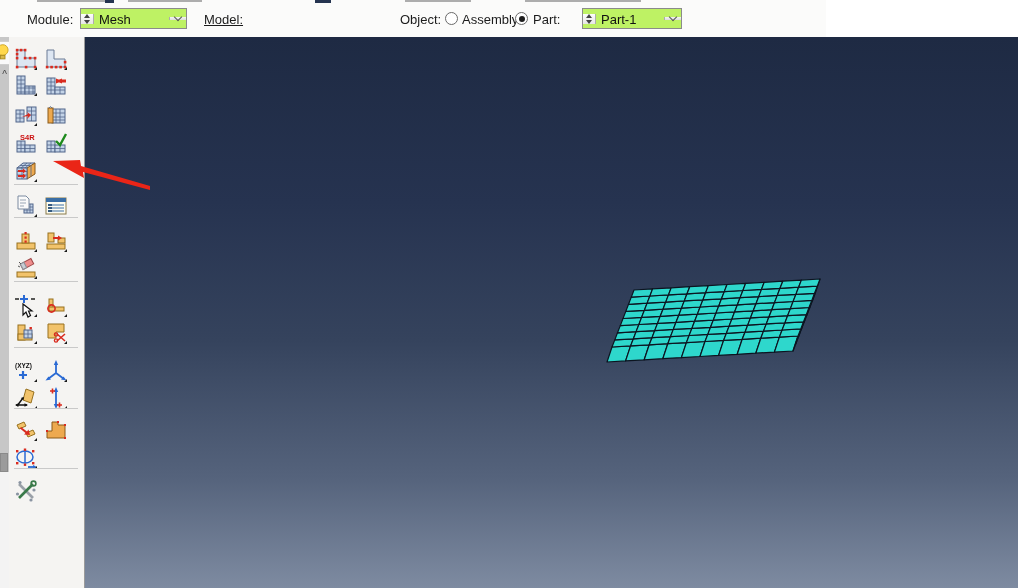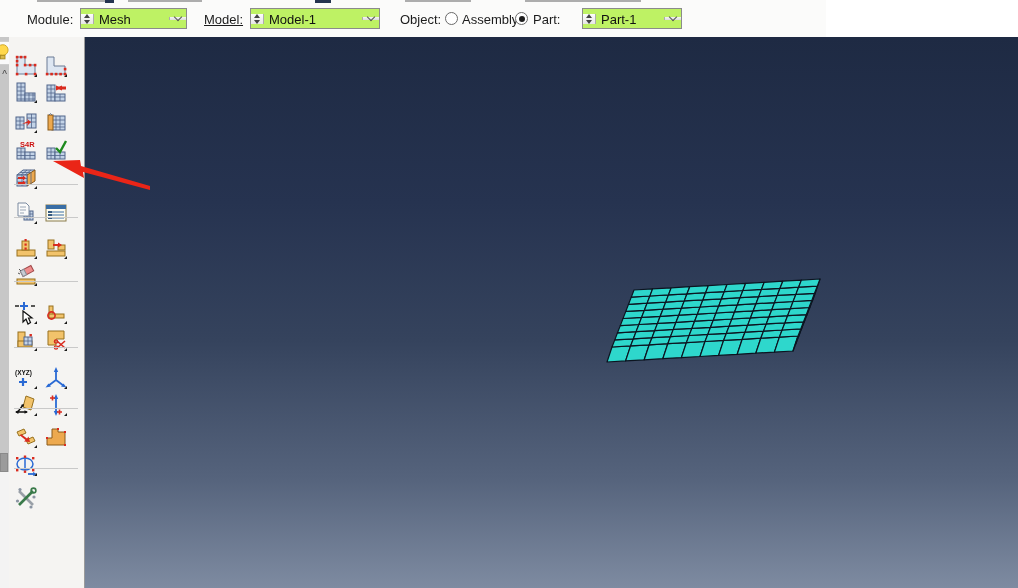--- a/index.html
+++ b/index.html
@@ -33,21 +33,21 @@
   #leftrail { position:absolute; left:0; top:37px; width:9px; height:551px; background:#f3f3f3; z-index:5; overflow:hidden; }
   #leftrail .railtop { position:absolute; left:0; top:0; width:9px; height:435px; background:#c7c7c7; }
   #railthumb { position:absolute; left:0; top:416px; width:8px; height:19px; background:#9b9b9b; border:1px solid #8a8a8a; }
   #bulbbtn { position:absolute; left:-8px; top:4px; width:18px; height:24px; background:#fafafa; border:1px solid #cfcfcf; }
   #railchevron { position:absolute; left:0; top:32px; width:9px; text-align:center; font-size:10px; color:#444; }
 
   
   #toolbox { position:absolute; left:9px; top:37px; width:76px; height:551px;
     background:#f5f4f2; border-right:1px solid #9b9b9b; z-index:5; }
   .tbrow { position:absolute; left:0; width:76px; height:26px; }
-  .tbtn { position:absolute; top:12px; width:26px; height:26px; background:transparent; border:none; padding:1px; }
+  .tbtn { position:absolute; top:5px; width:26px; height:26px; background:transparent; border:none; padding:1px; }
   .tbtn.c1 { left:4px; } .tbtn.c2 { left:34px; }
   .tbtn svg { display:block; width:24px; height:24px; }
   .tbdiv { position:absolute; left:5px; width:64px; height:1px; background:#c9c9c9; }
   .fb { fill:#c3d3e7; stroke:#51648a; stroke-width:1; }
   .fb2 { fill:#dde6f2; stroke:#6b7b95; stroke-width:1; }
   .fy { fill:#f2c36b; stroke:#97711f; stroke-width:1; }
   .fo { fill:#eda94f; stroke:#8a5a1a; stroke-width:1; }
   .gl { stroke:#51648a; stroke-width:0.8; fill:none; }
   .rd { fill:#d92b1f; }
   .rs { stroke:#d92b1f; fill:none; }
@@ -80,30 +80,20 @@
           <i class="up"></i>
           <i class="dn"></i>
         </div>
       <div class="val">Mesh</div>
       <div class="drop">
           <i class="chev"></i>
         </div>
     </div>
 
     <span class="cb-label" style="left:204px;text-decoration:underline;">Model:</span>
-    <div class="combo" style="left:250px;width:130px;">
-      <div class="spin">
-          <i class="up"></i>
-          <i class="dn"></i>
-        </div>
-      <div class="val">Model-1</div>
-      <div class="drop">
-          <i class="chev"></i>
-        </div>
-    </div>
 
     <span class="cb-label" style="left:400px;">Object:</span>
     <span class="radio" style="left:445px;"></span>
     <span class="cb-label" style="left:462px;">Assembly</span>
     <span class="radio checked" style="left:515px;"></span>
     <span class="cb-label" style="left:533px;">Part:</span>
     <div class="combo" style="left:562px;width:100px;margin-left:20px;">
       <div class="spin">
           <i class="up"></i>
           <i class="dn"></i>

